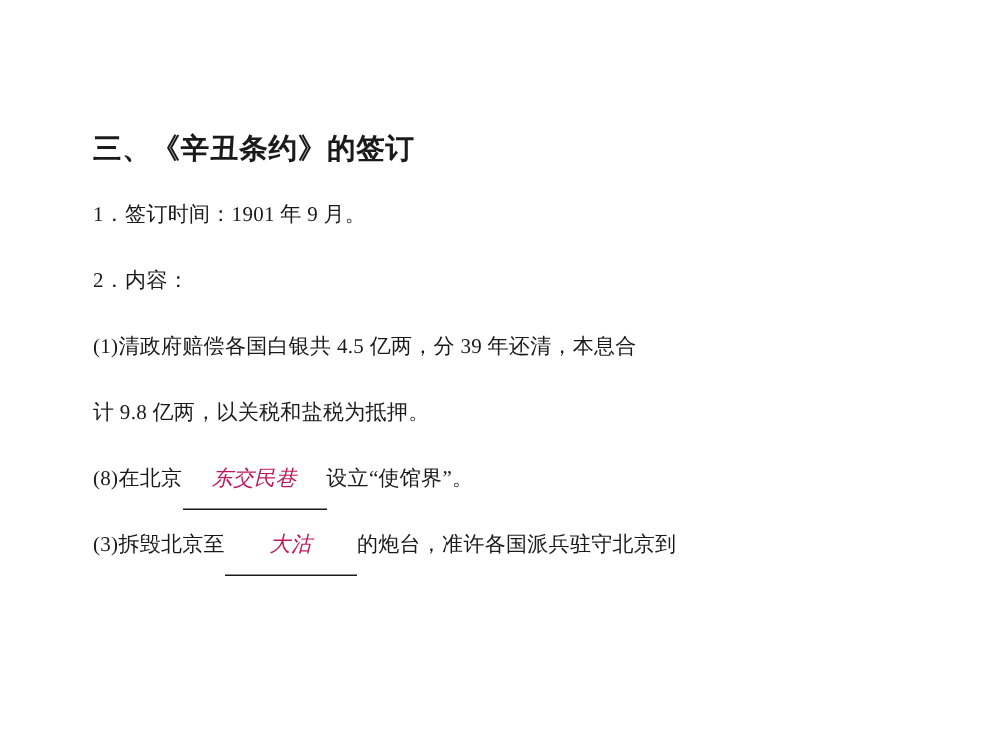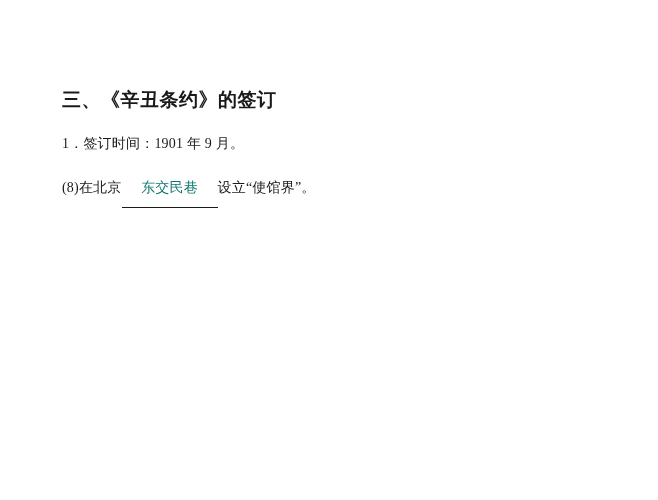--- a/index.html
+++ b/index.html
@@ -33,43 +33,54 @@
     letter-spacing: 0.5px;
   }
   .para {
     font-size: 18.5px;
     line-height: 44px;
     letter-spacing: 0.2px;
   }
   .blank-filled {
     position: relative;
     display: inline-block;
-    color: #0f766e;
+    color: #be185d;
     text-align: center;
     border-bottom: 1px solid #1a1a1a;
     padding: 0 2px;
     line-height: 38px;
     vertical-align: baseline;
+    font-style: italic;
   }
   .blank-filled.w1 { min-width: 92px; }
   .blank-filled.w2 { min-width: 84px; }
 </style>
 </head>
 <body>
 
 <div class="page">
 
   <div class="line heading">三、《辛丑条约》的签订</div>
 
   <div class="line">
     <span>1</span><span>．签订时间：1901 年 9 月。</span>
   </div>
 
+  <div class="line">
+    <span>2</span><span>．内容：</span>
+  </div>
 
+  <div class="para">
+    <div class="line">(1)清政府赔偿各国白银共 4.5 亿两，分 39 年还清，本息合</div>
+    <div class="line">计 9.8 亿两，以关税和盐税为抵押。</div>
+  </div>
 
   <div class="line">
     <span>(8)在北京</span><span class="blank-filled w1">东交民巷</span><span>设立“使馆界”。</span>
   </div>
 
   <div class="para">
+    <div class="line">
+      <span>(3)拆毁北京至</span><span class="blank-filled w2">大沽</span><span>的炮台，准许各国派兵驻守北京到</span>
+    </div>
   </div>
 
 </div>
 
 </body></html>

